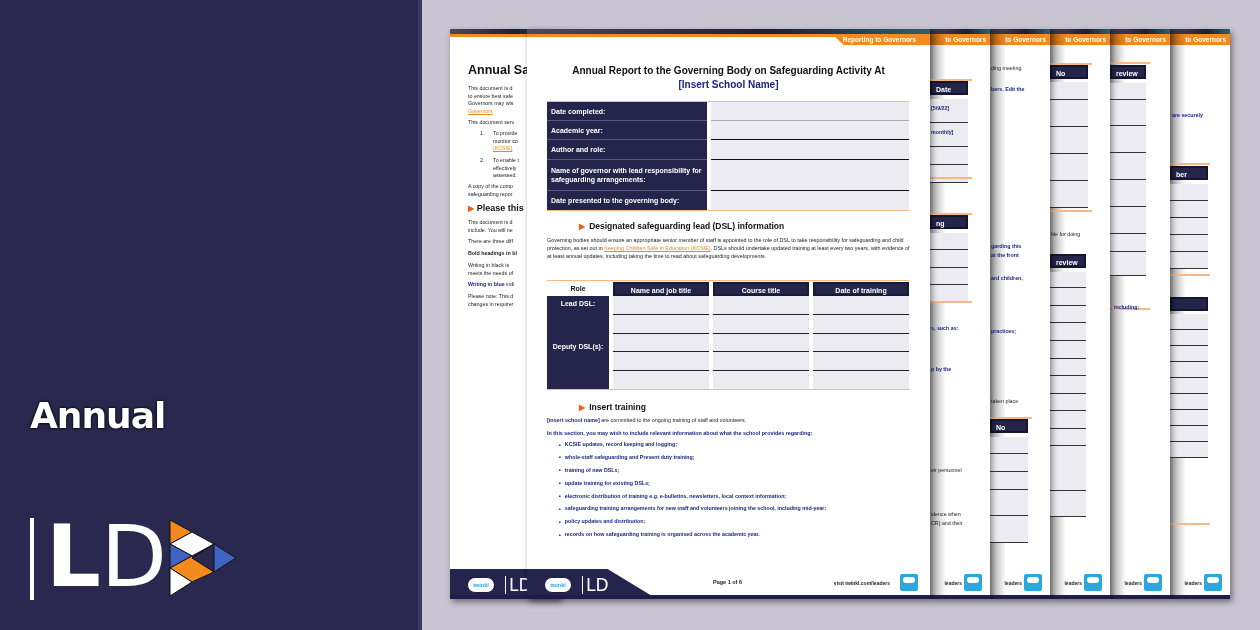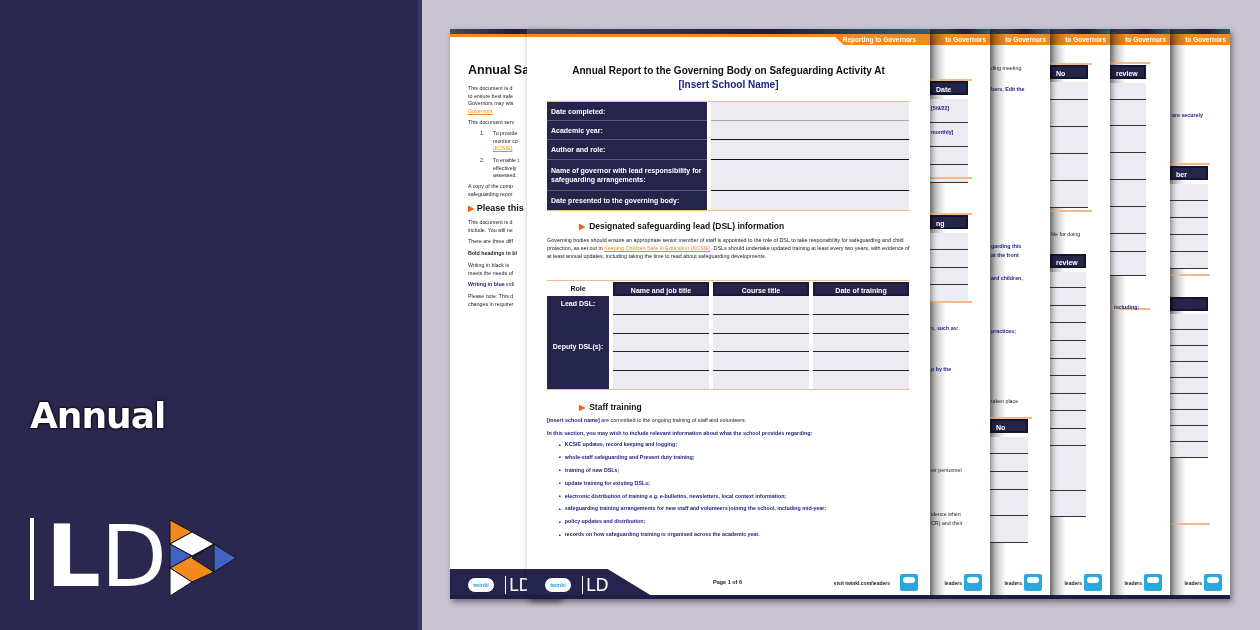--- a/index.html
+++ b/index.html
@@ -359,21 +359,21 @@
       <div class="dsl-col">
         <div class="dsl-cell"></div>
           <div class="dsl-cell"></div>
           <div class="dsl-cell"></div>
           <div class="dsl-cell"></div>
           <div class="dsl-cell"></div>
       </div>
     </div>
   </div>
 
-  <div class="section-h" style="top:373px;"><span class="arrow">▶</span><span>Staff training</span></div>
+  <div class="section-h" style="top:373px;"><span class="arrow">▶</span><span>Insert training</span></div>
   <div class="para" style="top:387px;"><span style="color:#1b2580;font-weight:bold;">[insert school name]</span><span> are committed to the ongoing training of staff and volunteers.</span></div>
   <div class="para" style="top:400px; color:#1b2580; font-weight:bold;">In this section, you may wish to include relevant information about what the school provides regarding:</div>
 
   <ul class="bullet-list" style="top:412px;">
     <li>KCSIE updates, record keeping and logging;</li>
     <li>whole-staff safeguarding and Prevent duty training;</li>
     <li>training of new DSLs;</li>
     <li>update training for existing DSLs;</li>
     <li>electronic distribution of training e.g. e-bulletins, newsletters, local context information;</li>
     <li>safeguarding training arrangements for new staff and volunteers joining the school, including mid-year;</li>

